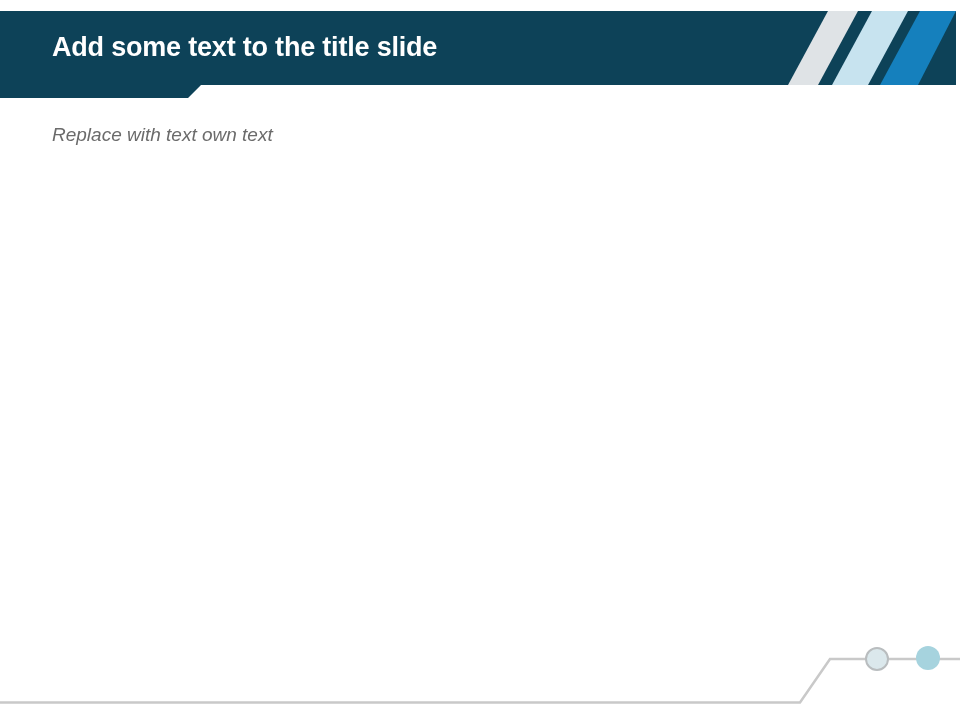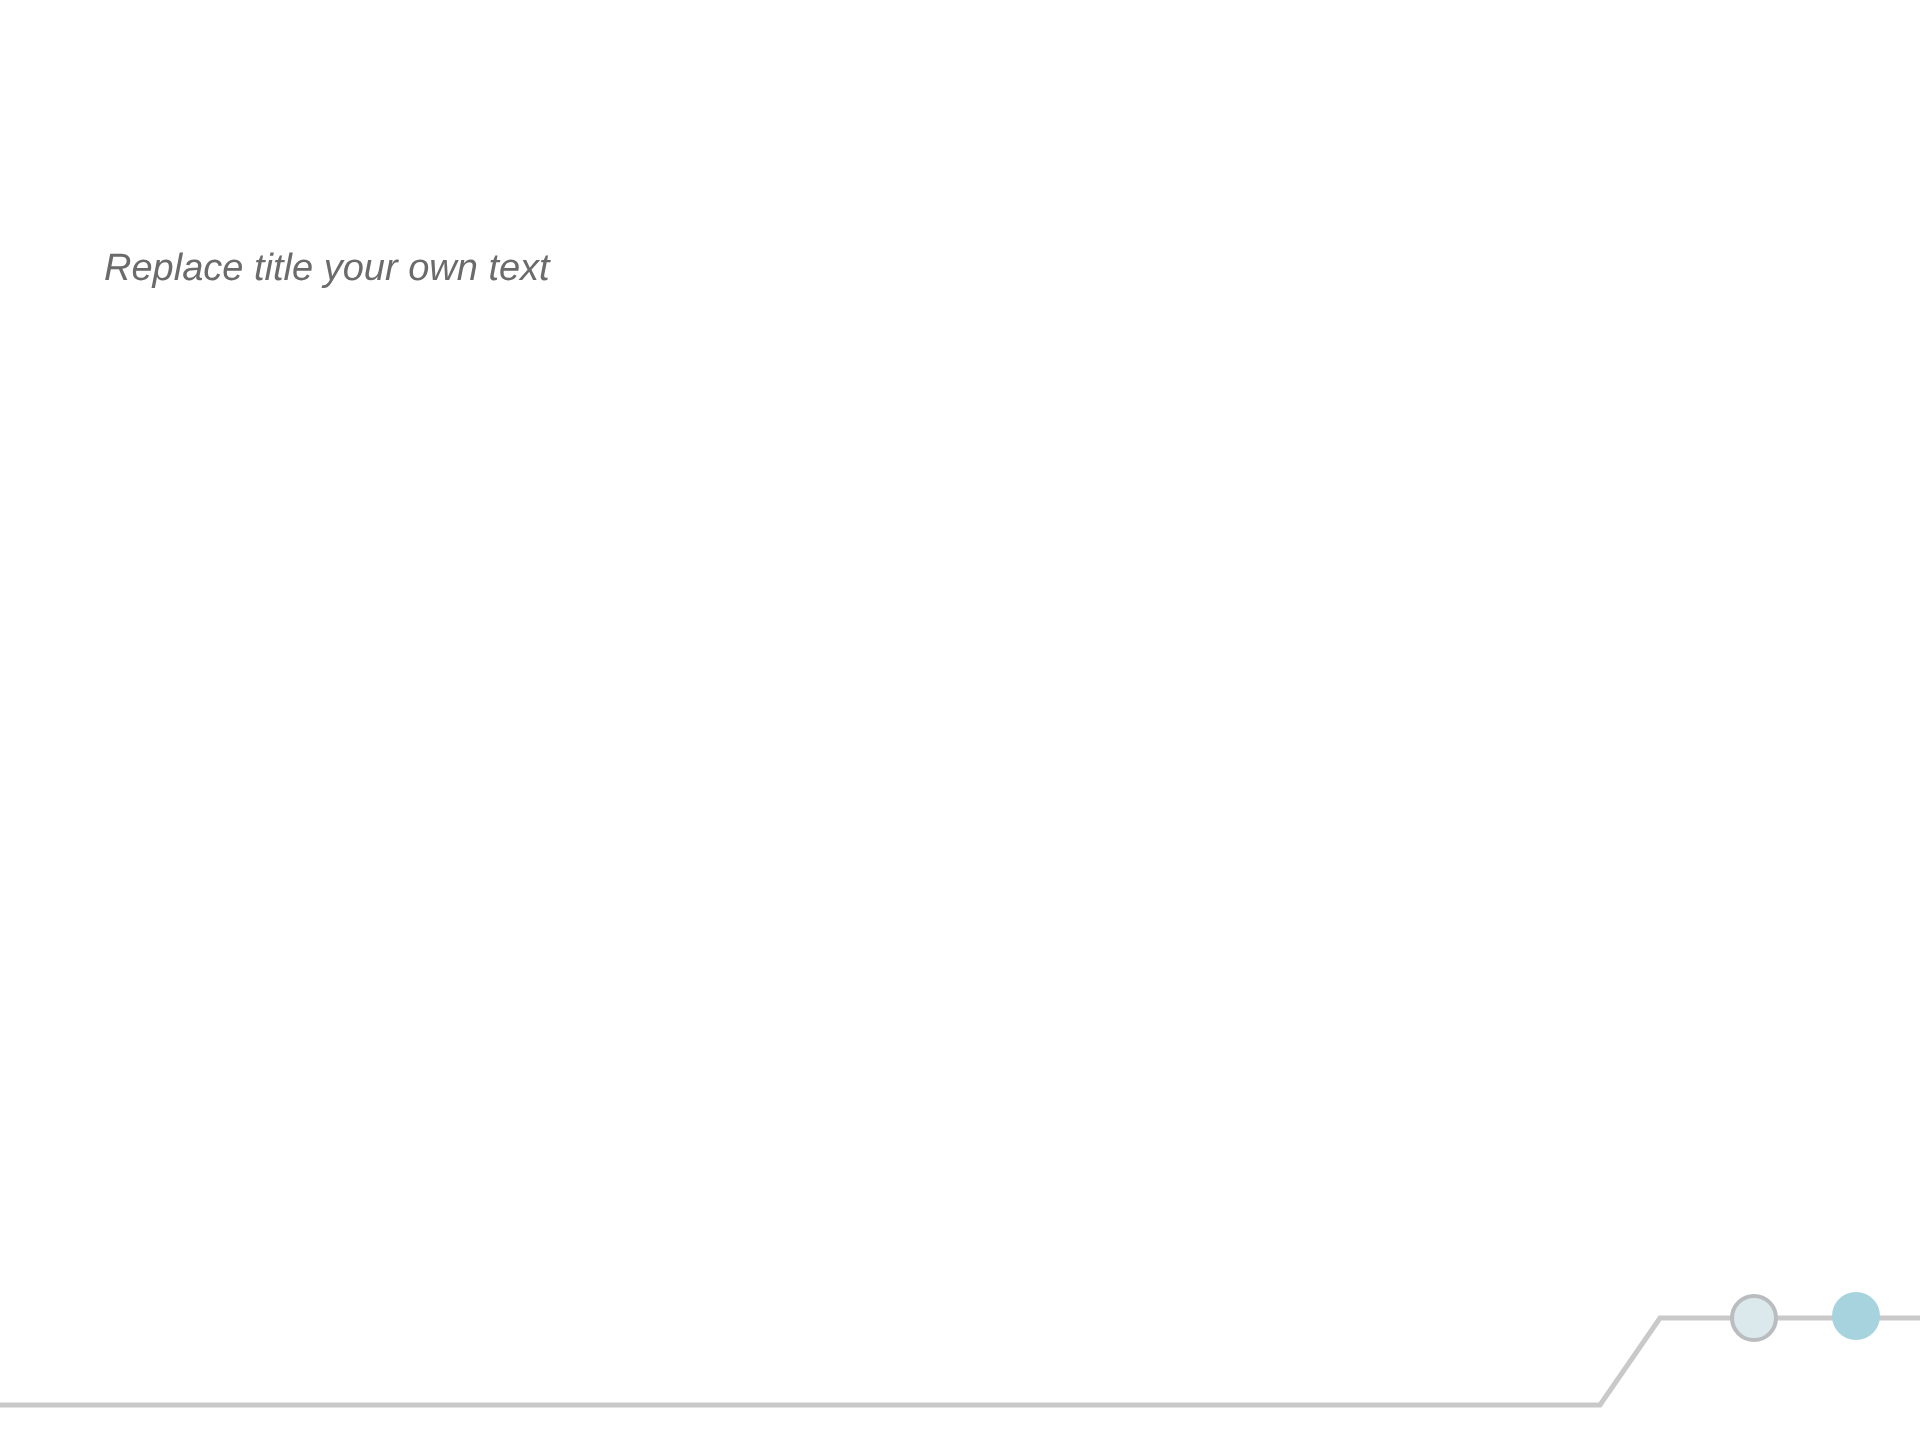--- a/index.html
+++ b/index.html
@@ -62,22 +62,45 @@
     width: 960px;
     height: 90px;
     pointer-events: none;
   }
 </style>
 </head>
 <body>
 
 <div id="slide">
 
+  <div id="title-banner">
+    <svg width="956" height="87" viewBox="0 0 956 87" xmlns="http://www.w3.org/2000/svg">
+      <defs>
+        <clipPath id="bannerClip">
 
-  <div id="body-text">Replace title your own text</div>
+          <path d="M0,0 L956,0 L956,74 L201,74 L188,87 L0,87 Z"></path>
+        </clipPath>
+      </defs>
+
+      <path d="M0,0 L956,0 L956,74 L201,74 L188,87 L0,87 Z" fill="#0d4258"></path>
+
+      <g clip-path="url(#bannerClip)">
+
+        <polygon points="828,0 858,0 818,74 788,74" fill="#dfe3e6"></polygon>
+
+        <polygon points="872,0 908,0 868,74 832,74" fill="#c7e3ef"></polygon>
+
+        <polygon points="920,0 956,0 918,74 880,74" fill="#1580bd"></polygon>
+      </g>
+    </svg>
+
+    <div id="title-text">Add some text to the title slide</div>
+  </div>
+
+  <div id="body-text">Replace with text own text</div>
 
   <div id="deco-bottom">
     <svg width="960" height="90" viewBox="0 0 960 90" xmlns="http://www.w3.org/2000/svg">
 
       <path d="M0,72.5 L800,72.5 L830,29 L960,29" fill="none" stroke="#c9c9c9" stroke-width="2.5"></path>
 
       <circle cx="877" cy="29" r="11" fill="#dbe8ec" stroke="#b9bdbf" stroke-width="2"></circle>
 
       <circle cx="928" cy="28" r="12" fill="#a6d3de"></circle>
     </svg>

